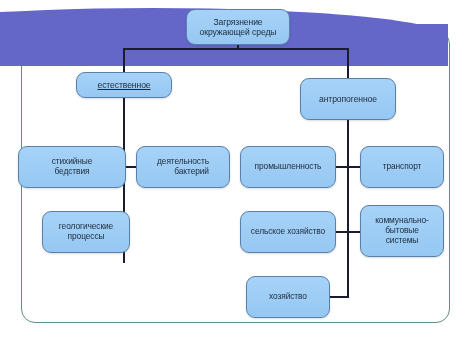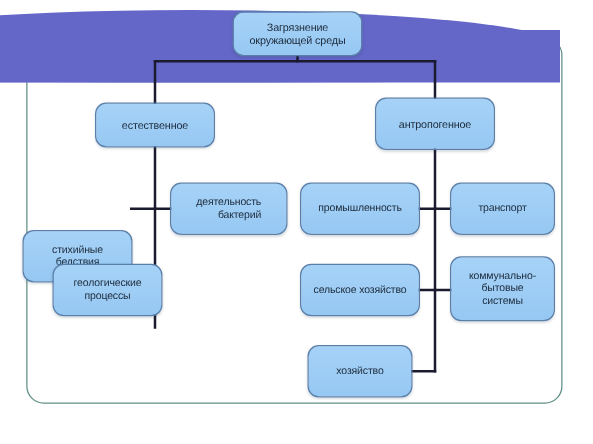--- a/index.html
+++ b/index.html
@@ -94,24 +94,24 @@
     box-shadow: 0 1px 2px rgba(40,60,90,0.18);
   }
   .node-label {
     display: block;
     padding: 0 4px;
     white-space: pre-line;
   }
 
   
   #node-root      { left:186px; top:9px;   width:104px; height:36px; font-size:8.6px; z-index:6; }
-  #node-natural   { left: 76px; top:82px;  width: 96px; height:36px; font-size:8.6px; z-index:6; }
+  #node-natural   { left: 76px; top:72px;  width: 96px; height:26px; font-size:8.6px; z-index:6;text-decoration:underline; }
   #node-anthro    { left:300px; top:78px;  width: 96px; height:42px; font-size:8.6px; z-index:6; }
 
-  #node-disasters { left: 18px; top:146px; width: 88px; height:42px; font-size:8.4px; z-index:6;margin-top:38px; }
+  #node-disasters { left: 18px; top:146px; width: 108px; height:42px; font-size:8.4px; z-index:6; }
   #node-bacteria  { left:136px; top:146px; width: 94px; height:42px; font-size:8.4px; z-index:6;text-align:right; }
   #node-geology   { left: 18px; top:211px; width: 88px; height:42px; font-size:8.4px; z-index:6;margin-left:24px; }
 
   #node-industry  { left:240px; top:146px; width: 96px; height:42px; font-size:8.4px; z-index:6; }
   #node-transport { left:360px; top:146px; width: 84px; height:42px; font-size:8.4px; z-index:6;text-align:center; }
   #node-agri      { left:240px; top:211px; width: 96px; height:42px; font-size:8.4px; z-index:6;justify-content:center; }
   #node-utility   { left:360px; top:205px; width: 84px; height:52px; font-size:8.4px; z-index:6; }
   #node-energy    { left:246px; top:276px; width: 84px; height:42px; font-size:8.4px; z-index:6; }
 </style>
 </head>

